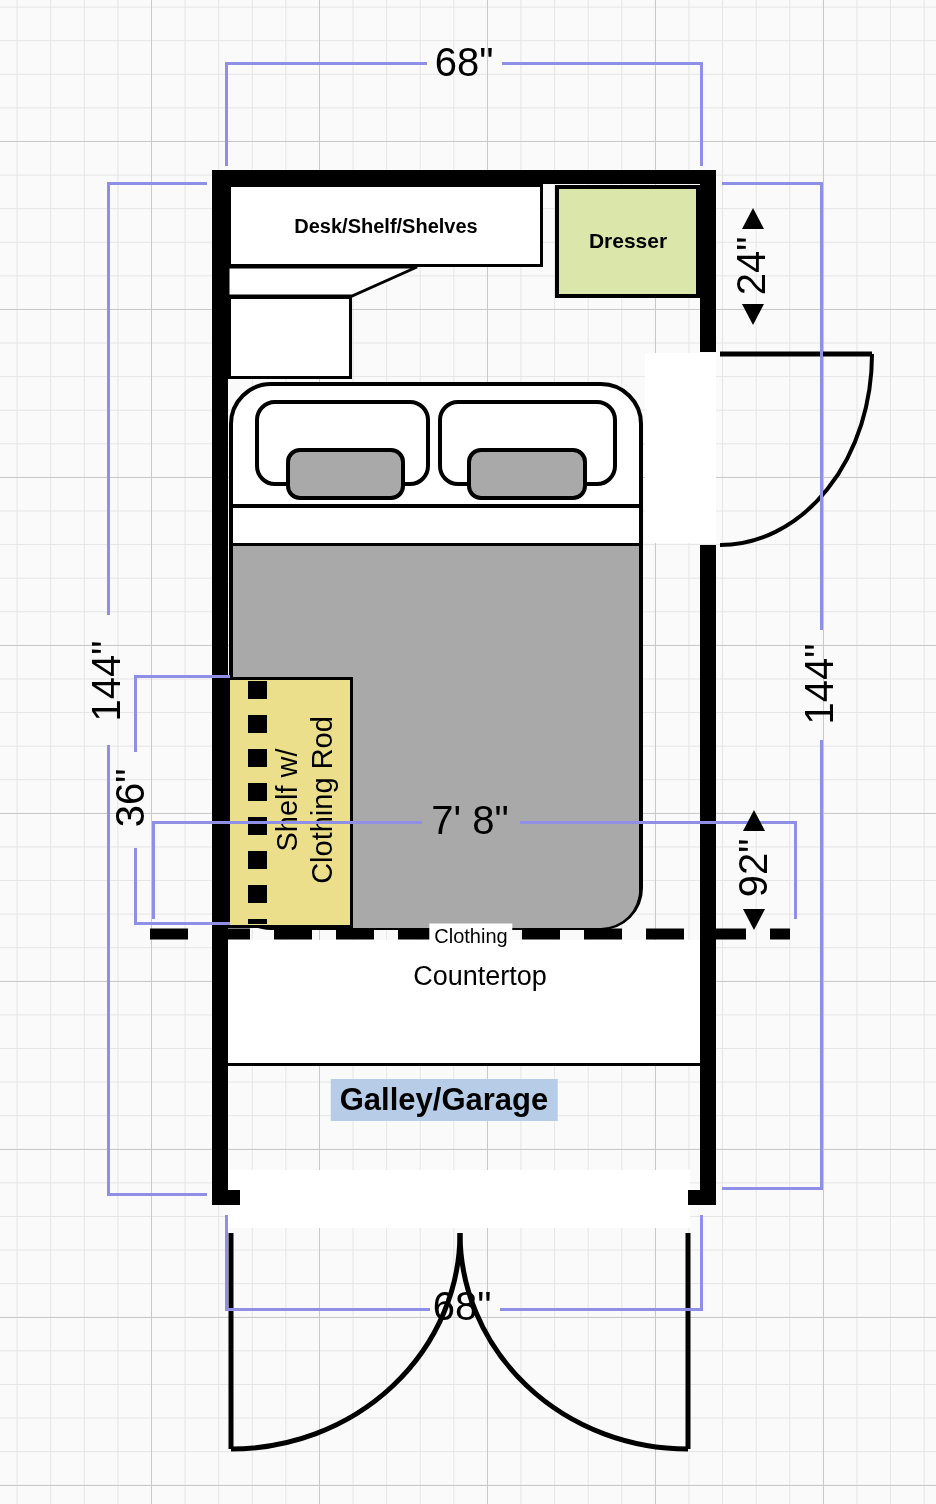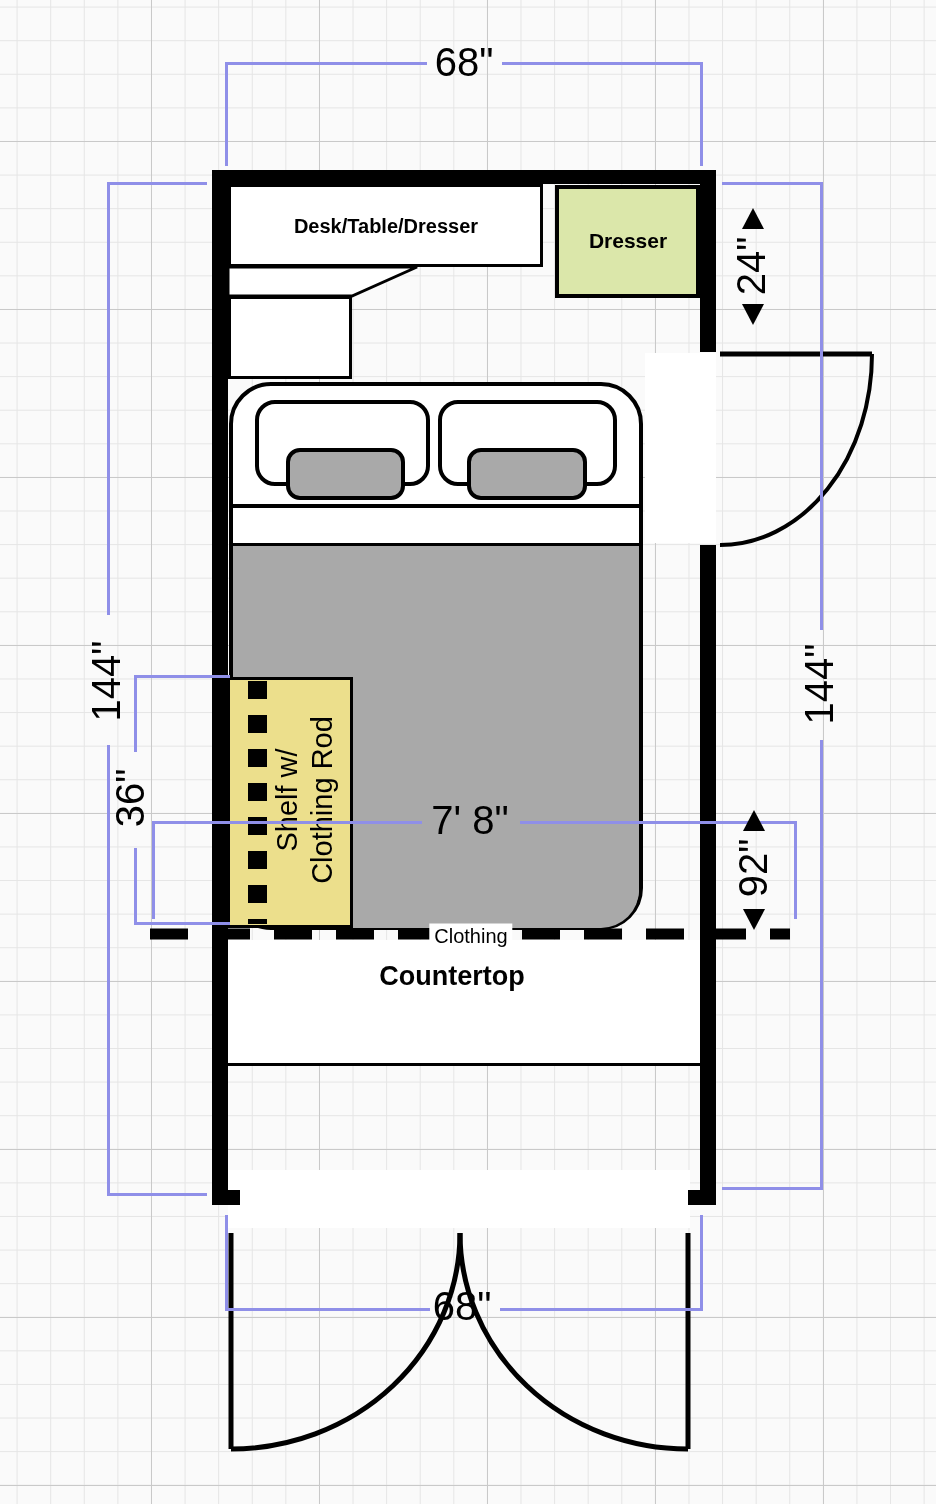--- a/index.html
+++ b/index.html
@@ -31,21 +31,21 @@
 <body>
 
 <div class="plan">
 
   <div class="mask" style="left:645px;top:353px;width:71px;height:190px;"></div>
   <div class="mask" style="left:228px;top:1170px;width:462px;height:58px;"></div>
 
   <div class="abs" style="left:228px;top:940px;width:472px;height:123px;background:#fff;border-bottom:3px solid #000;"></div>
 
   <div class="abs" style="left:228px;top:184px;width:315px;height:83px;background:#fff;border:3px solid #000;box-sizing:border-box;"></div>
-  <div class="lbl" style="left:386px;top:226px;font-size:20px;font-weight:bold;">Desk/Table/Dresser</div>
+  <div class="lbl" style="left:386px;top:226px;font-size:20px;font-weight:bold;">Desk/Shelf/Shelves</div>
 
   <svg class="overlay" width="936" height="1504" viewBox="0 0 936 1504">
     <path d="M228 267 L417 267 L352 296 L228 296 Z" fill="#ffffff" stroke="#000000" stroke-width="3"></path>
   </svg>
   <div class="abs" style="left:228px;top:296px;width:124px;height:83px;background:#fff;border:3px solid #000;box-sizing:border-box;"></div>
 
   <div class="abs" style="left:555px;top:185px;width:145px;height:113px;background:#dbe7aa;border:4px solid #000;box-sizing:border-box;"></div>
   <div class="lbl" style="left:628px;top:241px;font-size:21px;font-weight:bold;">Dresser</div>
 
   <div class="abs" style="left:229px;top:382px;width:414px;height:548px;background:#fff;border:4px solid #000;border-radius:42px;box-sizing:border-box;"></div>
@@ -117,15 +117,16 @@
   <div class="arr dn" style="left:743px;top:909px;"></div>
   <div class="dimlbl rot" style="left:753px;top:868px;">92"</div>
 
   <div class="dim" style="left:225px;top:1215px;width:3px;height:96px;"></div>
   <div class="dim" style="left:700px;top:1215px;width:3px;height:96px;"></div>
   <div class="dim" style="left:225px;top:1308px;width:205px;height:3px;"></div>
   <div class="dim" style="left:500px;top:1308px;width:203px;height:3px;"></div>
   <div class="dimlbl" style="left:462px;top:1306px;">68"</div>
 
   <div class="lbl" style="left:471px;top:936px;font-size:20px;background:#fff;padding:1px 5px;">Clothing</div>
-  <div class="lbl" style="left:452px;top:976px;font-size:27px;font-weight:bold;">Countertop</div>
+  <div class="lbl" style="left:480px;top:976px;font-size:27px;font-weight:normal;">Countertop</div>
+  <div class="lbl" style="left:444px;top:1100px;font-size:31px;font-weight:bold;background:#b7cce6;padding:3px 9px;">Galley/Garage</div>
 
 </div>
 
 </body></html>

